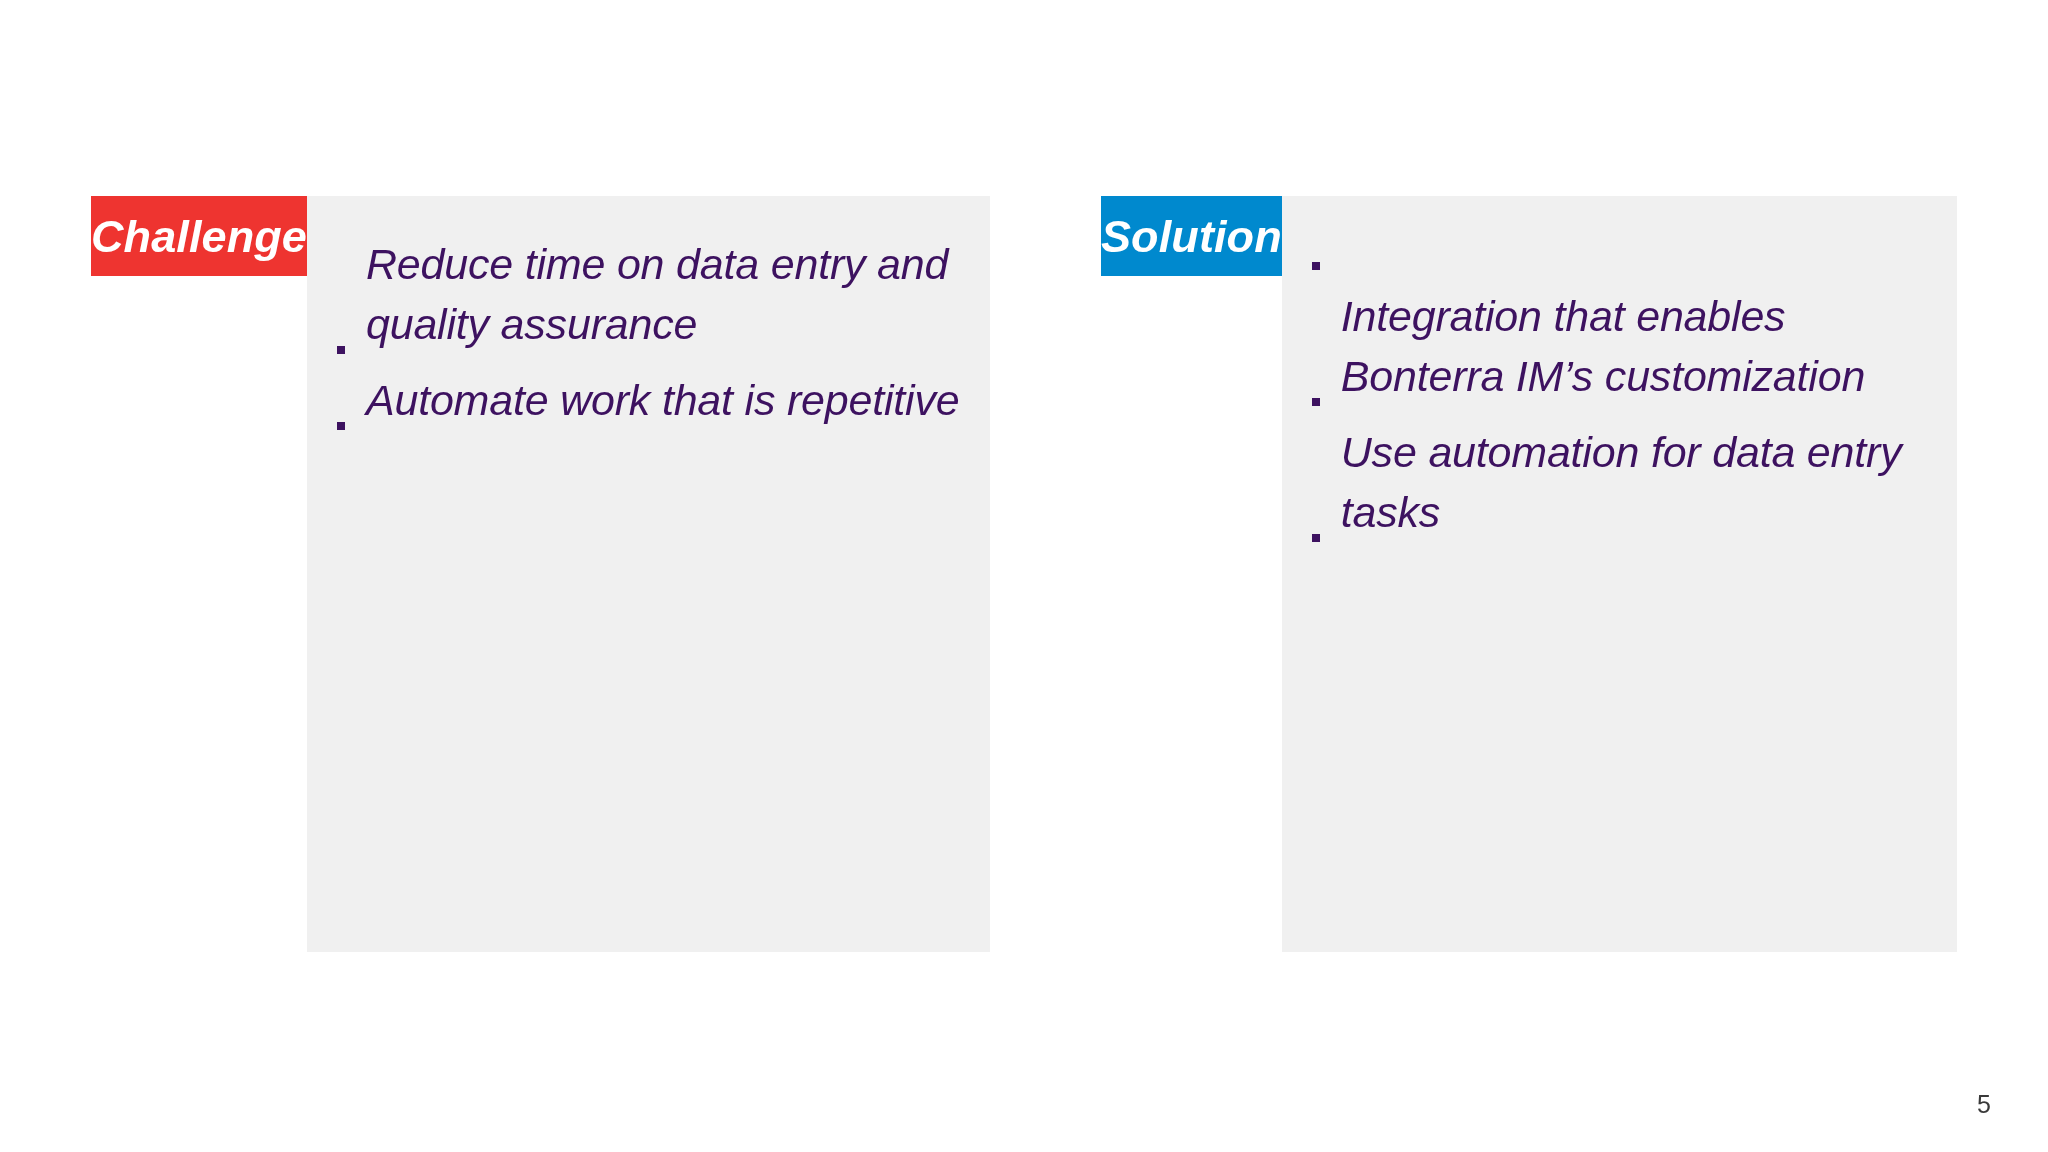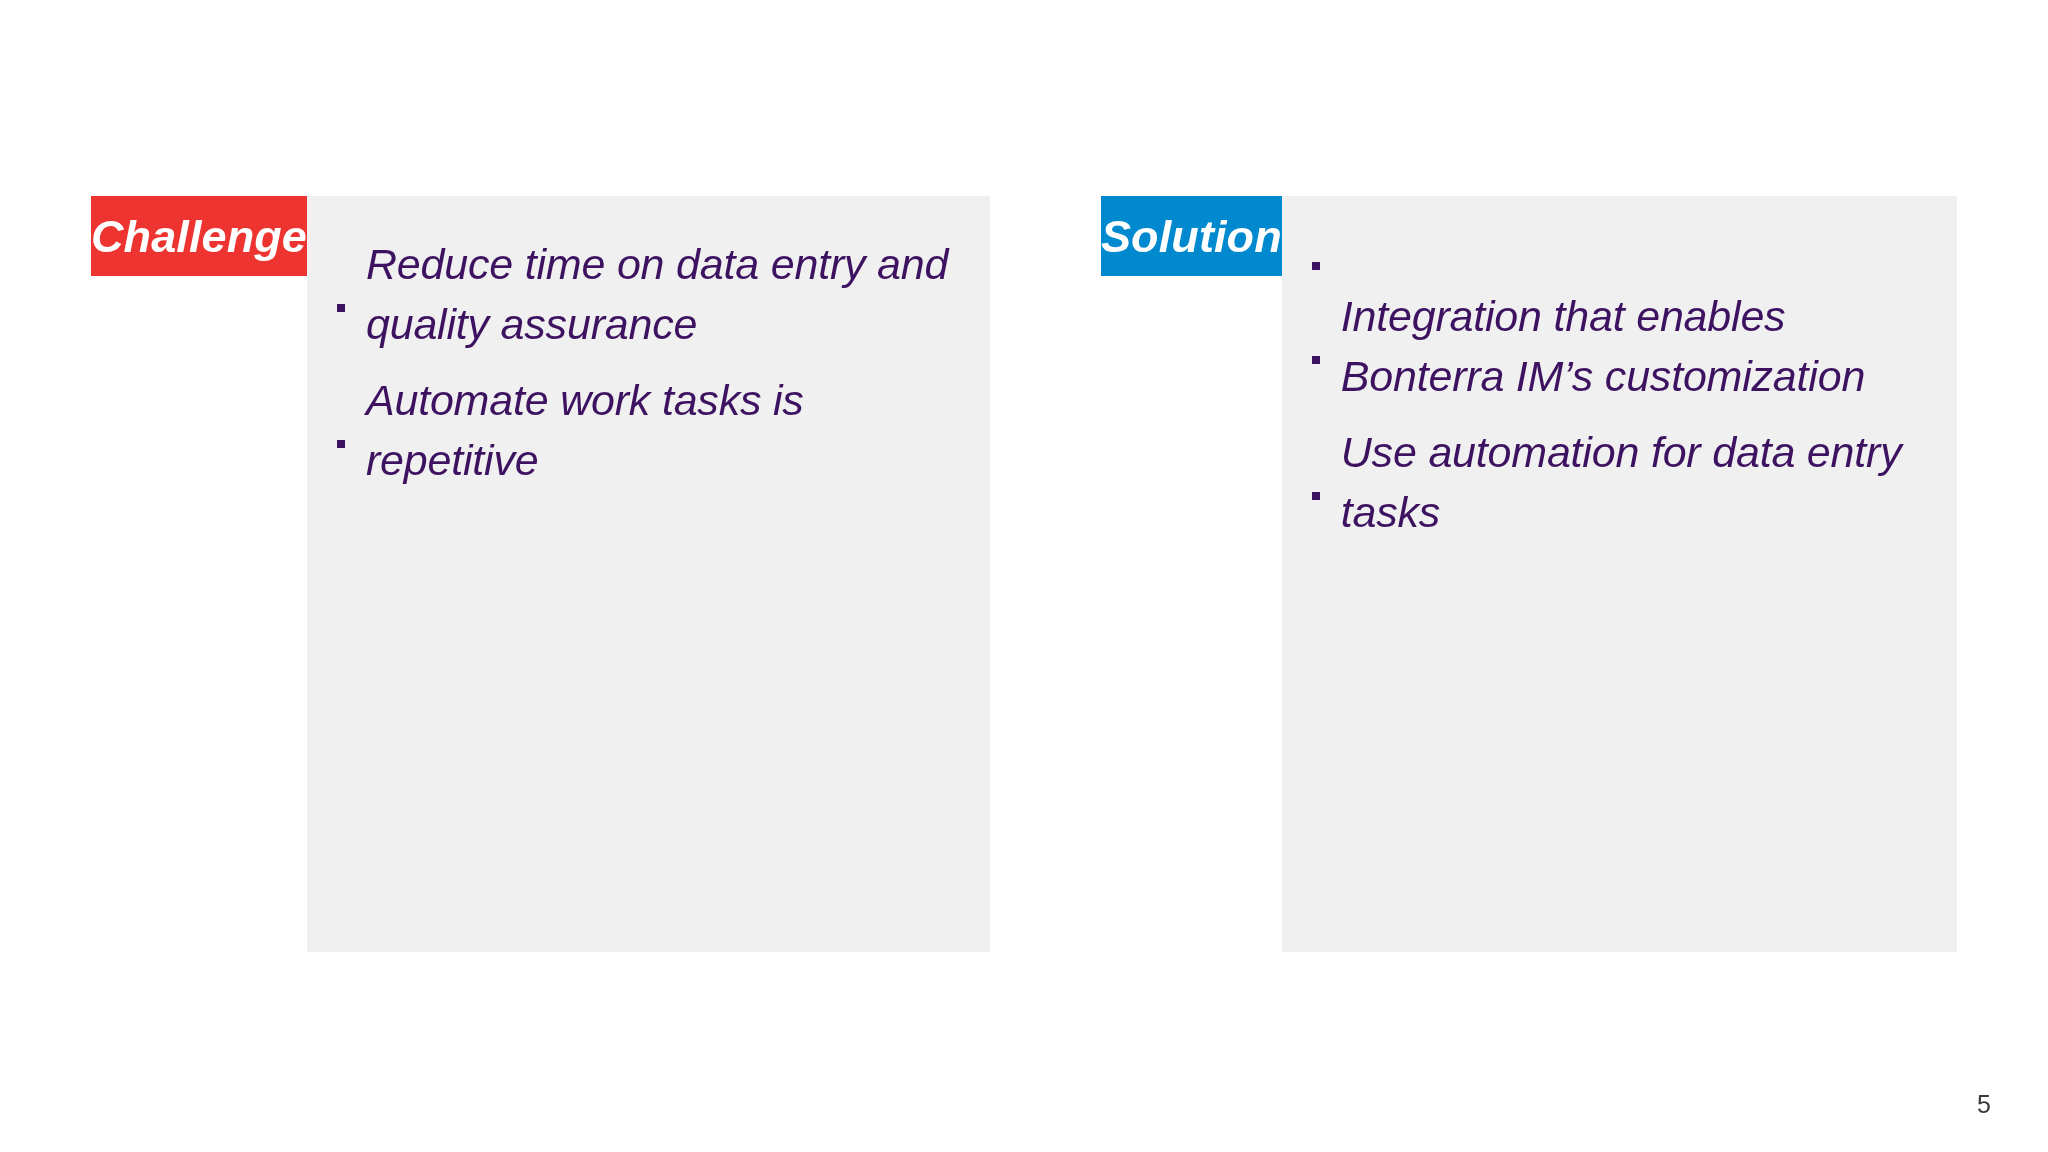--- a/index.html
+++ b/index.html
@@ -66,21 +66,21 @@
   }
 
   .bullet-list {
     list-style: none;
     margin: 0;
     padding: 0;
   }
 
   .bullet-item {
     display: flex;
-    align-items: center;
+    align-items: flex-end;
     margin-bottom: 16px;
   }
 
   .bullet-marker {
     flex: 0 0 auto;
     width: 8px;
     height: 8px;
     background: #3d1260;
     margin-top: 28px;
     margin-right: 21px;
@@ -116,21 +116,21 @@
         <span class="panel-header-title">Challenge</span>
       </div>
       <div class="panel-body">
         <ul class="bullet-list">
           <li class="bullet-item">
             <span class="bullet-marker"></span>
             <span class="bullet-text">Reduce time on data entry and quality assurance</span>
           </li>
           <li class="bullet-item">
             <span class="bullet-marker"></span>
-            <span class="bullet-text">Automate work tasks is repetitive</span>
+            <span class="bullet-text">Automate work that is repetitive</span>
           </li>
         </ul>
       </div>
     </section>
 
     <section class="panel">
       <div class="panel-header solution">
         <span class="panel-header-title">Solution</span>
       </div>
       <div class="panel-body">

